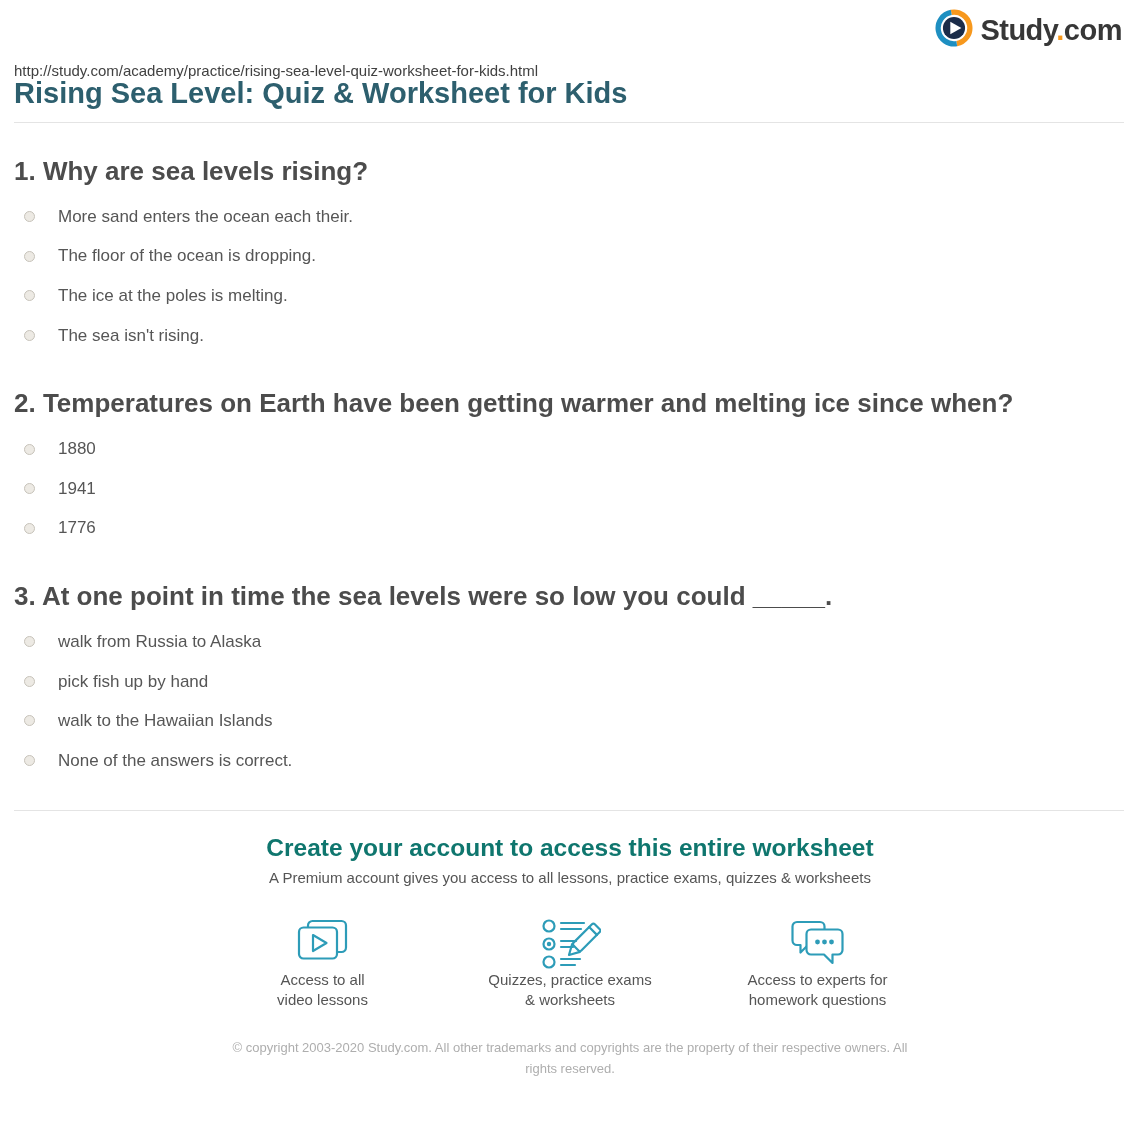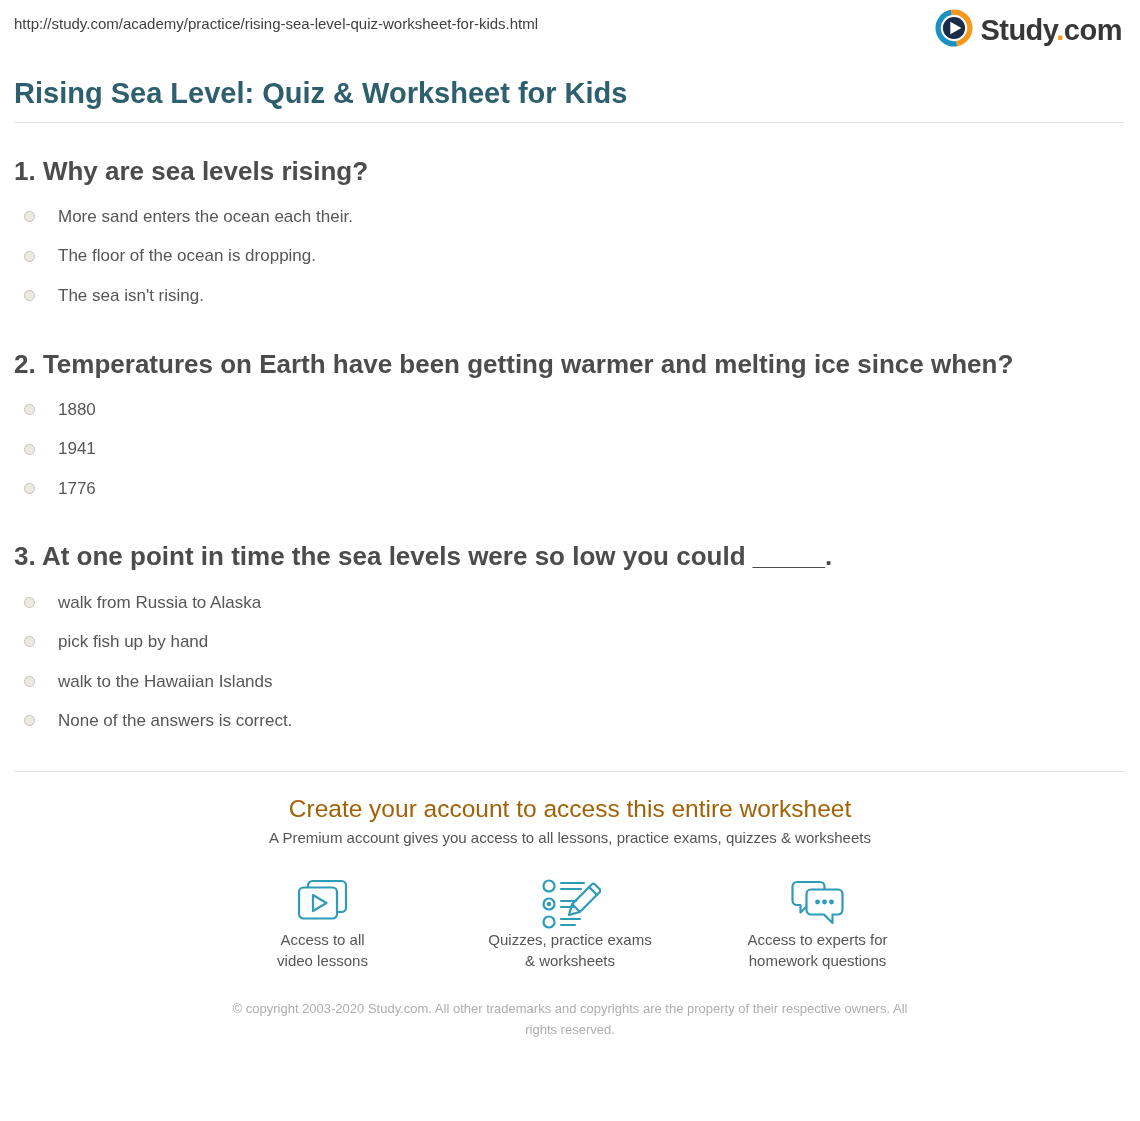--- a/index.html
+++ b/index.html
@@ -18,20 +18,21 @@
     display: flex;
     justify-content: space-between;
     align-items: flex-start;
     padding: 13px 18px 0 14px;
     height: 53px;
   }
   .url-text {
     font-size: 15px;
     color: #414141;
     padding-top: 2px;
+    margin-top: 47px;
   }
   .logo {
     display: flex;
     align-items: center;
     gap: 7px;
     margin-top: -4px;
     cursor: pointer;
   }
   .logo-text {
     font-size: 29px;
@@ -89,22 +90,22 @@
     font-size: 17px;
     color: #565656;
     line-height: 1.15;
   }
 
   
   .signup { text-align: center; }
   .signup-heading {
     margin: 22px 0 0 0;
     font-size: 24.5px;
-    font-weight: 400;
-    color: #a16207;
+    font-weight: 700;
+    color: #0f766e;
     line-height: 1.25;
   }
   .signup-sub {
     margin: 5px 0 0 0;
     font-size: 15px;
     color: #555555;
   }
 
   
   .features {
@@ -159,20 +160,24 @@
 
 <div class="question">
   <h2 class="q-prompt">1. Why are sea levels rising?</h2>
   <div class="option">
     <span class="radio"></span>
     <span class="option-label">More sand enters the ocean each their.</span>
   </div>
   <div class="option">
     <span class="radio"></span>
     <span class="option-label">The floor of the ocean is dropping.</span>
+  </div>
+  <div class="option">
+    <span class="radio"></span>
+    <span class="option-label">The ice at the poles is melting.</span>
   </div>
   <div class="option">
     <span class="radio"></span>
     <span class="option-label">The sea isn't rising.</span>
   </div>
 </div>
 
 <div class="question">
   <h2 class="q-prompt">2. Temperatures on Earth have been getting warmer and melting ice since when?</h2>
   <div class="option">

